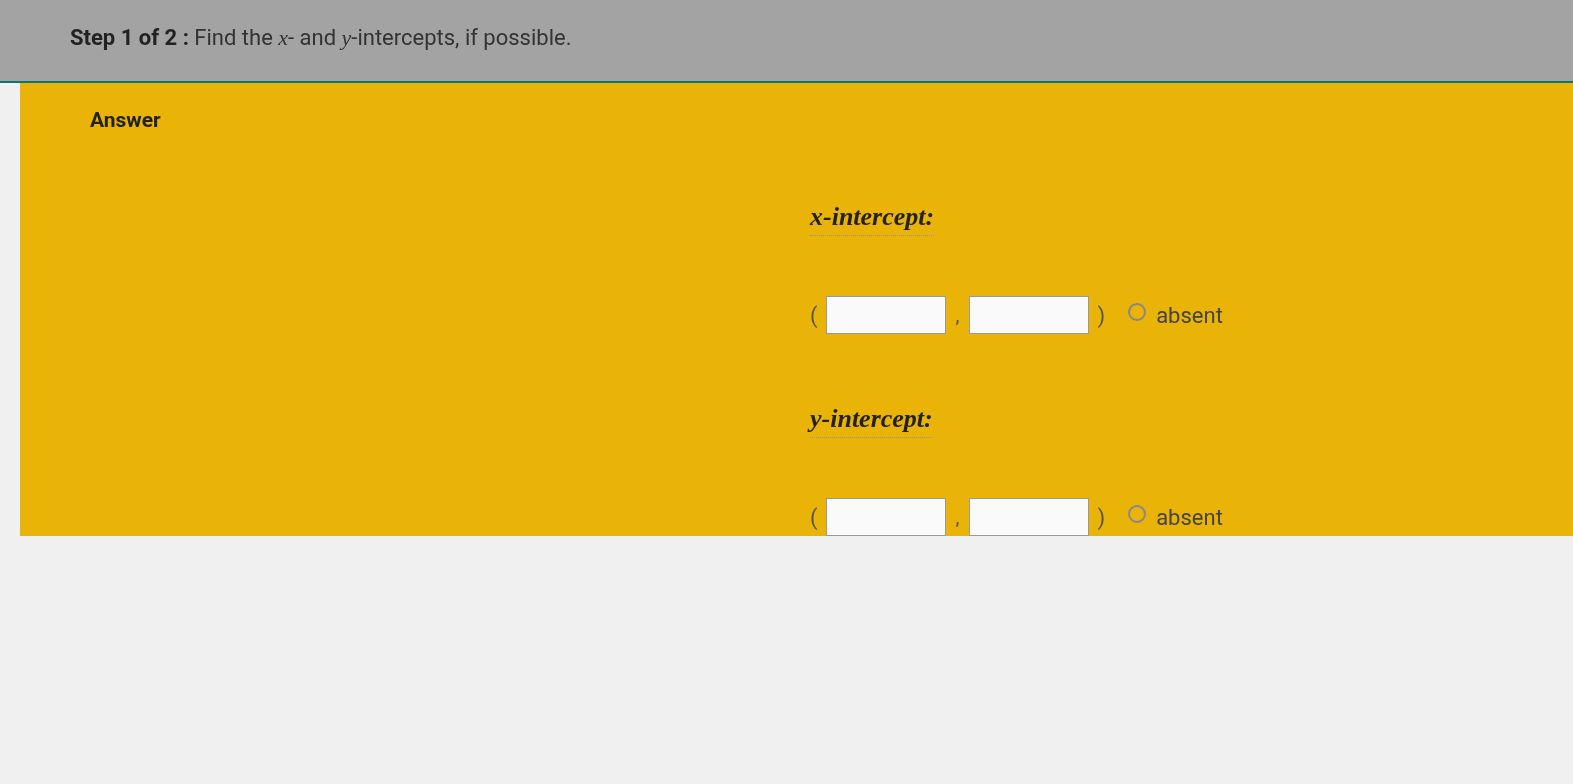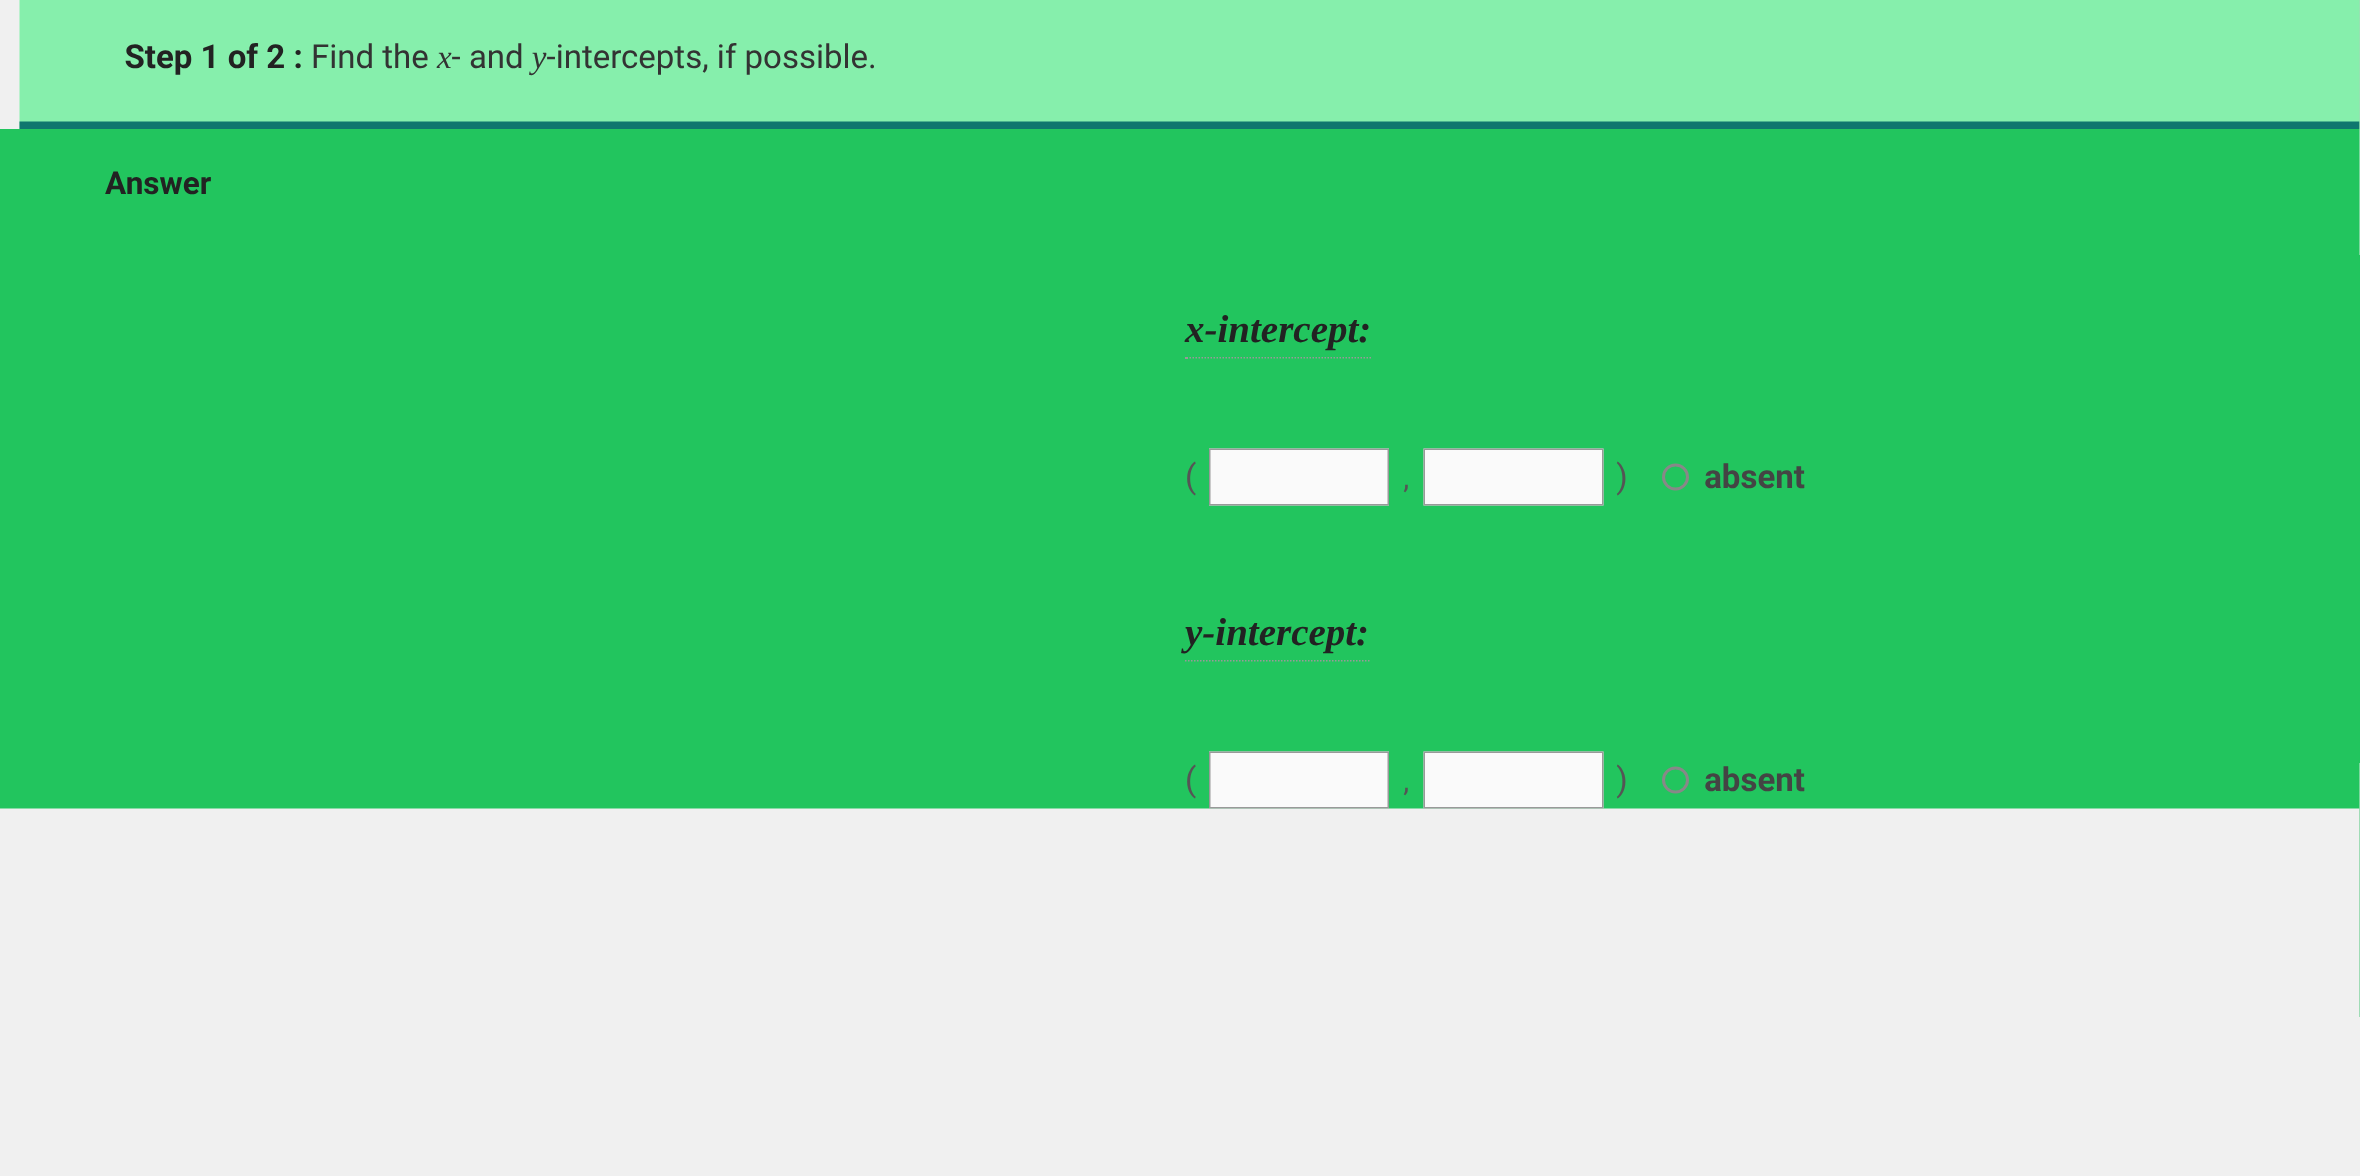--- a/index.html
+++ b/index.html
@@ -15,39 +15,39 @@
       overflow: hidden;
     }
     .container {
       background: #f0f0f0;
       width: 100%;
       height: 100%;
       padding: 0;
     }
     .step-section {
       padding: 25px 70px 30px 70px;
-      border-bottom: 5px solid #0f766e;
-      background: #86efac;
-      margin-left: 13px;
+      border-bottom: 2px solid #0f766e;
+      background: #a3a3a3;
     }
     .step-label {
       font-size: 22px;
       color: #333;
     }
     .step-label .bold {
       font-weight: 700;
       color: #222;
     }
     .step-label .italic-var {
       font-style: italic;
       font-family: 'Times New Roman', serif;
     }
     .answer-section {
       padding: 25px 95px 0 70px;
-      background: #22c55e;
+      background: #eab308;
+      margin-left: 20px;
     }
     .answer-title {
       font-size: 21px;
       font-weight: 700;
       color: #222;
       margin-bottom: 70px;
     }
     .instruction-text {
       font-size: 22px;
       color: #444;
@@ -89,24 +89,22 @@
       font-size: 18px;
       padding: 4px 8px;
     }
     .comma {
       font-size: 20px;
       color: #555;
       margin: 0 2px;
     }
     .radio-absent {
       display: flex;
-      align-items: center;
       gap: 10px;
       margin-left: 15px;
-      font-weight: bold;
     }
     .radio-circle {
       width: 18px;
       height: 18px;
       border: 2px solid #888;
       border-radius: 50%;
       background: transparent;
       cursor: pointer;
     }
     .absent-label {

